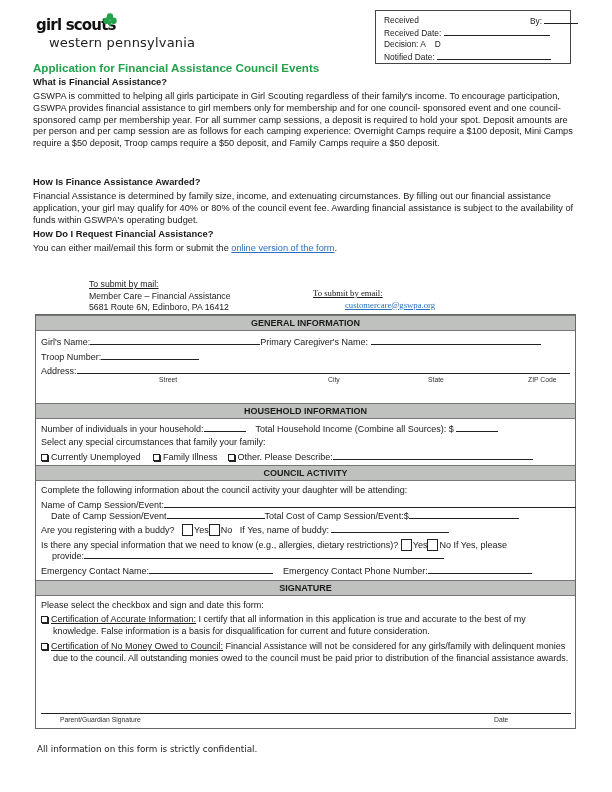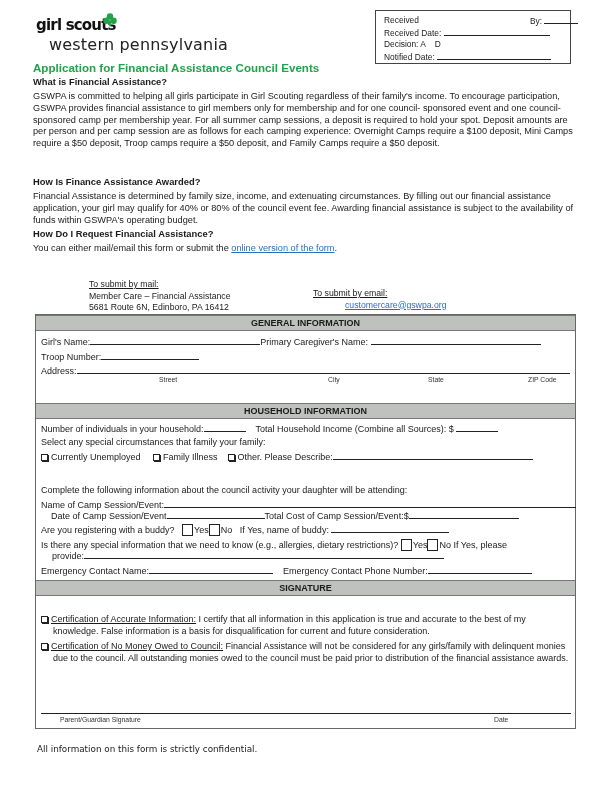--- a/index.html
+++ b/index.html
@@ -1,36 +1,36 @@
 <!DOCTYPE html>
 <html><head>
 <meta charset="utf-8">
 <style>
   * { box-sizing: border-box; margin: 0; padding: 0; }
   html, body { width: 612px; height: 792px; background: #ffffff; overflow: hidden; }
   body { position: relative; font-family: "Liberation Sans", sans-serif; color: #1a1a1a; font-size: 9.2px; line-height: 1.25; }
 
   .logo { position: absolute; left: 36px; top: 16px; }
   .logo .gs { font-family: "DejaVu Sans", sans-serif; font-weight: bold; font-size: 15px; letter-spacing: -0.8px; color: #111; }
-  .logo .wp { position: absolute; left: 13px; top: 19px; font-family: "DejaVu Sans", sans-serif; font-size: 16px; color: #222; white-space: nowrap; letter-spacing: 0.2px; }
+  .logo .wp { position: absolute; left: 13px; top: 19px; font-family: "DejaVu Sans", sans-serif; font-size: 13px; color: #222; white-space: nowrap; letter-spacing: 0.2px; }
   .trefoil { position: absolute; left: 67px; top: -3px; width: 14px; height: 14px; }
 
   .office-box { position: absolute; left: 375px; top: 10px; width: 196px; height: 54px; border: 1px solid #444; padding: 4px 6px 0 8px; font-size: 8.4px; line-height: 11.6px; }
   .office-box .row { white-space: nowrap; position: relative; }
   .office-box .by { position: absolute; left: 126px; top: 0; padding-left: 20px; }
   .uline { display: inline-block; border-bottom: 0.8px solid #222; height: 9px; vertical-align: baseline; }
 
   .title { position: absolute; left: 33px; top: 61px; font-size: 11.6px; font-weight: bold; color: #22a24a; }
   .h { position: absolute; left: 33px; font-weight: bold; font-size: 9.4px; }
   .p { position: absolute; left: 33px; width: 550px; font-size: 9.2px; line-height: 11.8px; }
   .link { color: #2a6fbf; text-decoration: underline; }
 
   .mail { position: absolute; left: 41px; top: 279px; font-size: 8.7px; line-height: 11.6px; margin-left: 48px; }
   .mail .u { text-decoration: underline; }
-  .email { position: absolute; left: 313px; top: 288px; font-size: 8.7px; line-height: 11.6px; }
+  .email { position: absolute; left: 313px; top: 288px; font-size: 8.7px; line-height: 11.6px; font-family: Liberation Serif, serif; }
   .email .u { text-decoration: underline; }
   .email .addr { color: #2a6fbf; text-decoration: underline; margin-left: 32px; }
 
   .form { position: absolute; left: 35px; top: 314px; width: 541px; height: 415px; border: 1px solid #666; }
   .sec { position: absolute; left: 0; width: 539px; height: 16px; background: #bfc1bf; border-top: 1px solid #777; border-bottom: 1px solid #777; text-align: center; font-weight: bold; font-size: 9px; line-height: 14px; color: #1a1a1a; }
   .ln { position: absolute; left: 5px; white-space: nowrap; font-size: 9px; }
   .fill { display: inline-block; border-bottom: 0.8px solid #222; height: 9px; vertical-align: baseline; }
   .cap { position: absolute; font-size: 6.8px; color: #333; }
   .cb { display: inline-block; width: 7px; height: 7px; border: 1px solid #222; vertical-align: -0.5px; margin-right: 3px; box-shadow: 1px 1px 0 #222; }
   .box { display: inline-block; width: 11px; height: 12px; border: 1px solid #222; vertical-align: -3px; margin-right: 1px; }
@@ -95,29 +95,31 @@
 
   <div class="sec" style="top:88px">HOUSEHOLD INFORMATION</div>
   <div class="ln" style="top:108px"><span>Number of individuals in your household:</span><span class="fill" style="width:42px"></span> &nbsp; &nbsp;<span>Total Household Income (Combine all Sources): $</span> <span class="fill" style="width:42px"></span></div>
   <div class="ln" style="top:122px">Select  any special circumstances that family your family:</div>
   <div class="ln" style="top:136px">
     <span class="cb"></span><span>Currently Unemployed</span>&nbsp;&nbsp;&nbsp;&nbsp;
     <span class="cb"></span><span>Family Illness</span>&nbsp;&nbsp;&nbsp;
     <span class="cb"></span><span>Other. Please Describe:</span><span class="fill" style="width:200px"></span>
   </div>
 
+  <div class="sec" style="top:150px">COUNCIL ACTIVITY</div>
   <div class="ln" style="top:170px">Complete the following information about the council activity your daughter will be attending:</div>
   <div class="ln" style="top:184px"><span>Name of Camp Session/Event:</span><span class="fill" style="width:412px"></span></div>
   <div class="ln" style="top:195px;left:15px"><span>Date of Camp Session/Event</span><span class="fill" style="width:98px"></span><span>Total Cost of Camp Session/Event:$</span><span class="fill" style="width:110px"></span></div>
   <div class="ln" style="top:209px"><span>Are you registering with a buddy?</span> &nbsp; <span class="box"></span><span>Yes</span><span class="box"></span><span>No</span> &nbsp; <span>If Yes, name of buddy:</span> <span class="fill" style="width:118px"></span></div>
   <div class="ln" style="top:224px"><span>Is there any special information that we need to know (e.g., allergies, dietary restrictions)?</span> <span class="box"></span><span>Yes</span><span class="box"></span><span>No If Yes, please</span></div>
   <div class="ln" style="top:235px;left:16px"><span>provide:</span><span class="fill" style="width:360px"></span></div>
   <div class="ln" style="top:250px"><span>Emergency Contact Name:</span><span class="fill" style="width:124px"></span> &nbsp; &nbsp;<span>Emergency Contact Phone Number:</span><span class="fill" style="width:104px"></span></div>
 
   <div class="sec" style="top:265px">SIGNATURE</div>
+  <div class="ln" style="top:285px">Please select the checkbox and sign and date this form:</div>
   <div class="sig-para" style="top:299px"><span class="cb"></span><span class="u">Certification of Accurate Information:</span><span> I certify that all information in this application is true and accurate to the best of my knowledge. False information is a basis for disqualification for current and future consideration.</span></div>
   <div class="sig-para" style="top:326px"><span class="cb"></span><span class="u">Certification of No Money Owed to Council:</span><span> Financial Assistance will not be considered for any girls/family with delinquent monies due to the council. All outstanding monies owed to the council must be paid prior to distribution of the financial assistance awards.</span></div>
   <div class="sigline"></div>
   <span class="cap" style="left:24px;top:401px">Parent/Guardian Signature</span>
   <span class="cap" style="left:458px;top:401px">Date</span>
 </div>
 
 <div class="conf">All information on this form is strictly confidential.</div>
 
 </body></html>

